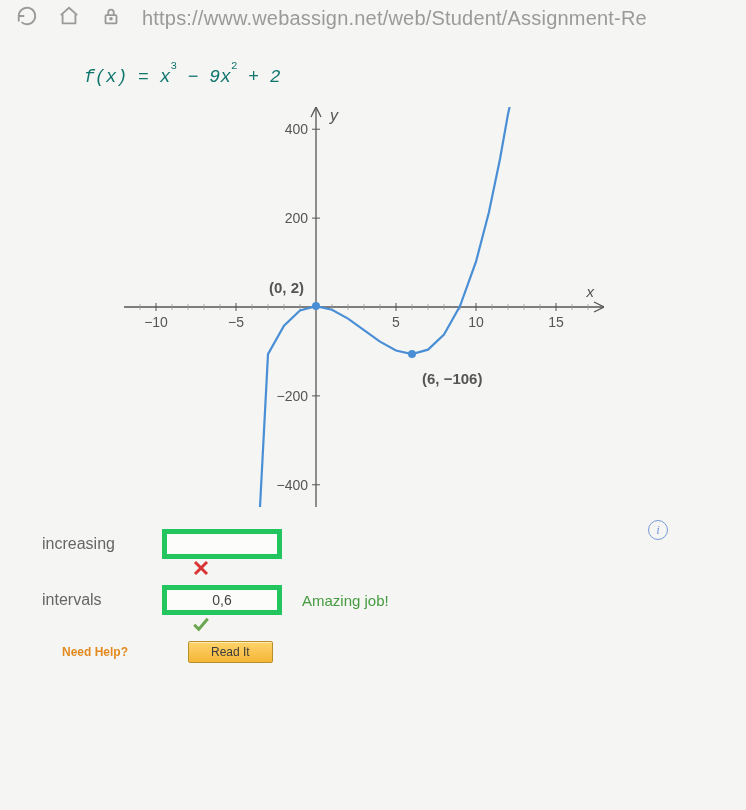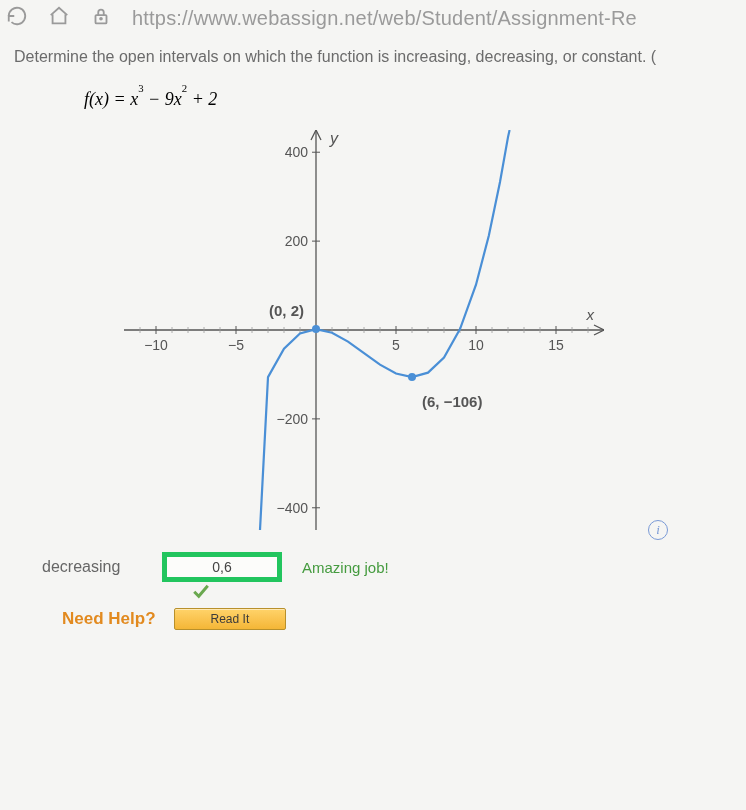--- a/index.html
+++ b/index.html
@@ -11,32 +11,32 @@
       height:810px;
       overflow:hidden;
       position:relative;
     }
 
     
     .browser-bar {
       display:flex;
       align-items:center;
       gap:20px;
-      padding:4px 6px;
+      padding:4px 16px;
       height:36px;
       color:#9a9a9a;
       font-size:18px;
     }
     .browser-bar .icon svg { width:22px; height:22px; }
     .url-text { font-size:20px; letter-spacing:.2px; color:#9a9a9a; white-space:nowrap; }
 
     
     .content { padding:10px 14px 0 14px; }
     .instruction { color:#6b6b6b; font-size:16px; line-height:1.4; white-space:nowrap; }
-    .formula { margin:20px 0 0 70px; color:#000000; font-style:italic; font-family:Liberation Serif, serif; font-size:18px; }
+    .formula { margin:20px 0 0 70px; color:#0f766e; font-style:italic; font-family:Liberation Mono, monospace; font-size:18px; }
     .formula sup { font-size:.6em; font-style:normal; position:relative; top:-0.6em; }
 
     
     .chart-wrap {
       width:480px;
       margin:20px 0 0 110px;
     }
     svg.plot { display:block; }
 
     .info-circle {
@@ -81,30 +81,31 @@
     .feedback-correct { color:#459b3f; font-size:15px;text-align:center; }
     .mark-below { position:absolute; left:150px; top:30px; }
 
     
     .need-help {
       margin:18px 0 0 48px;
       display:flex;
       align-items:center;
       gap:18px;
     }
-    .need-help-label { color:#e28a1f; font-weight:bold; font-size:17px; }
+    .need-help-label { color:#e28a1f; font-weight:bold; font-size:12px; }
     .read-it {
       background:linear-gradient(#ffd36a,#f4b637);
       border:1px solid #b8902b;
       border-radius:2px;
-      padding:3px 36px;
+      padding:3px 22px;
       font-size:12px;
       color:#3b3b3b;
       cursor:pointer;
       box-shadow:inset 0 1px 0 rgba(255,255,255,.5);
+      margin-left:42px;
     }
   </style>
 </head>
 <body>
 
 <div class="browser-bar">
   <span class="icon">
     <svg viewBox="0 0 24 24" fill="none" stroke="#9a9a9a" stroke-width="2">
         <path d="M3 12a9 9 0 1 1 3 6.7"></path>
         <polyline points="3 18 3 12 9 12"></polyline>
@@ -120,21 +121,20 @@
     <svg viewBox="0 0 24 24" fill="none" stroke="#9a9a9a" stroke-width="2">
         <rect x="6" y="11" width="12" height="9" rx="1"></rect>
         <path d="M9 11V8a3 3 0 0 1 6 0v3"></path>
         <circle cx="12" cy="15" r="1" fill="#9a9a9a"></circle>
       </svg>
   </span>
   <span class="url-text">https://www.webassign.net/web/Student/Assignment-Re</span>
 </div>
 
 <div class="content">
-  <div class="instruction">Determine the open intervals on which the function is increasing, decreasing, or constant. (</div>
   <div class="formula">
     <span style="font-style:italic">f</span>(<span style="font-style:italic">x</span>) = <span style="font-style:italic">x</span><sup>3</sup> − 9<span style="font-style:italic">x</span><sup>2</sup> + 2
   </div>
 
   <div class="chart-wrap">
     <svg class="plot" id="plot" width="480" height="400" viewBox="0 0 480 400">
         <line x1="0" y1="200" x2="480" y2="200" stroke="#555" stroke-width="1.3"></line>
         <line x1="192" y1="0" x2="192" y2="400" stroke="#555" stroke-width="1.3"></line>
         <polyline points="470,195 480,200 470,205" fill="none" stroke="#555" stroke-width="1.3"></polyline>
         <text x="470" y="190" font-size="15" font-style="italic" fill="#555" text-anchor="end">x</text>
@@ -186,23 +186,33 @@
         <circle cx="288" cy="247.11111111111111" r="4" fill="#4a8fd6"></circle>
         <text x="180" y="186" font-size="15" fill="#555" text-anchor="end" font-weight="bold">(0, 2)</text>
         <text x="298" y="277.1111111111111" font-size="15" fill="#555" font-weight="bold">(6, −106)</text>
       </svg>
   </div>
 
   <div class="info-circle">i</div>
 
   <div class="answer-block">
 
-
     <div class="row">
-      <div class="row-label">decreasing</div>
+      <div class="row-label">increasing</div>
+      <input class="answer-input" value="" style="">
+      <span class="mark-wrap mark-x mark-below">
+        <svg viewBox="0 0 24 24" stroke="#d93434" stroke-width="4" fill="none">
+            <line x1="4" y1="4" x2="20" y2="20"></line>
+            <line x1="20" y1="4" x2="4" y2="20"></line>
+          </svg>
+      </span>
+    </div>
+
+    <div class="row">
+      <div class="row-label">intervals</div>
       <input class="answer-input" value="0,6" style="">
       <span class="mark-wrap mark-check mark-below">
         <svg viewBox="0 0 24 24" stroke="#6aa84f" stroke-width="4" fill="none">
             <polyline points="3 13 9 19 21 5"></polyline>
           </svg>
       </span>
       <span class="feedback-correct">Amazing job!</span>
     </div>
 
   </div>

